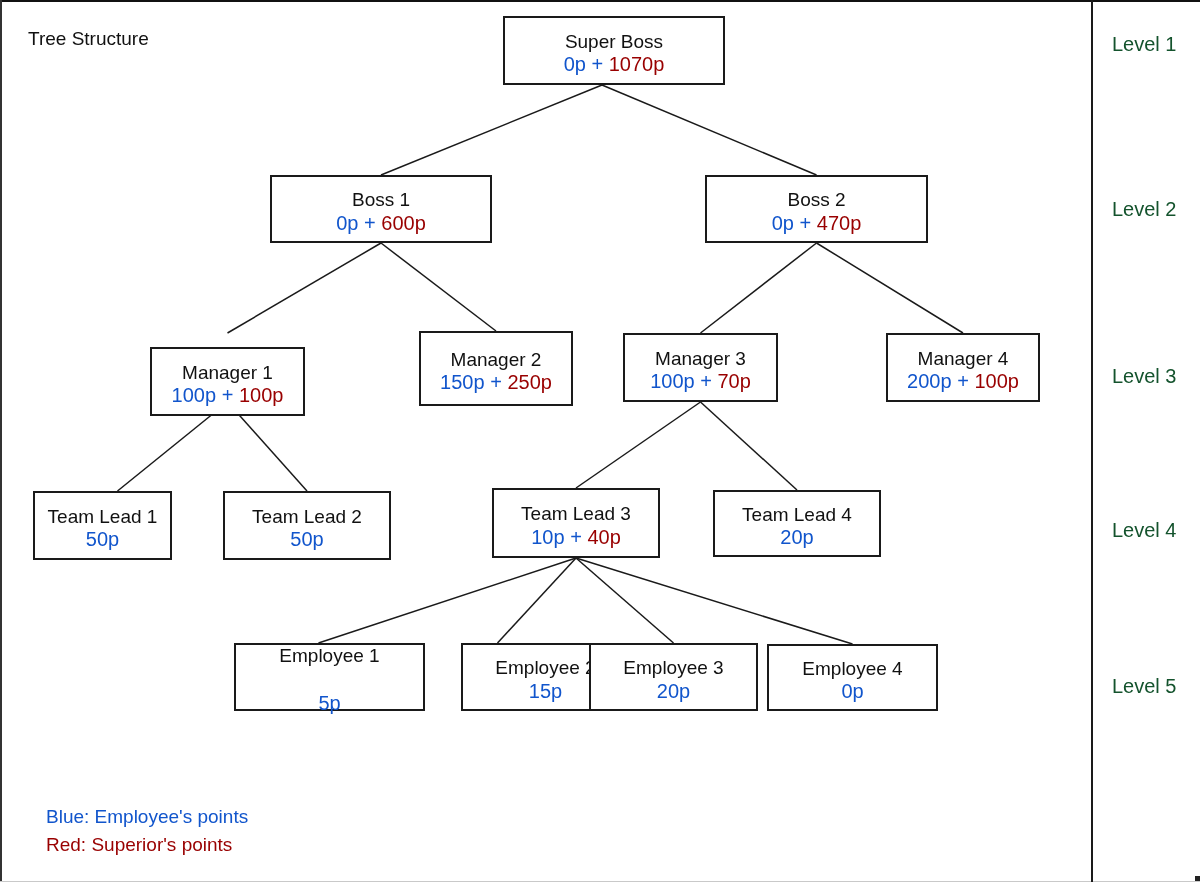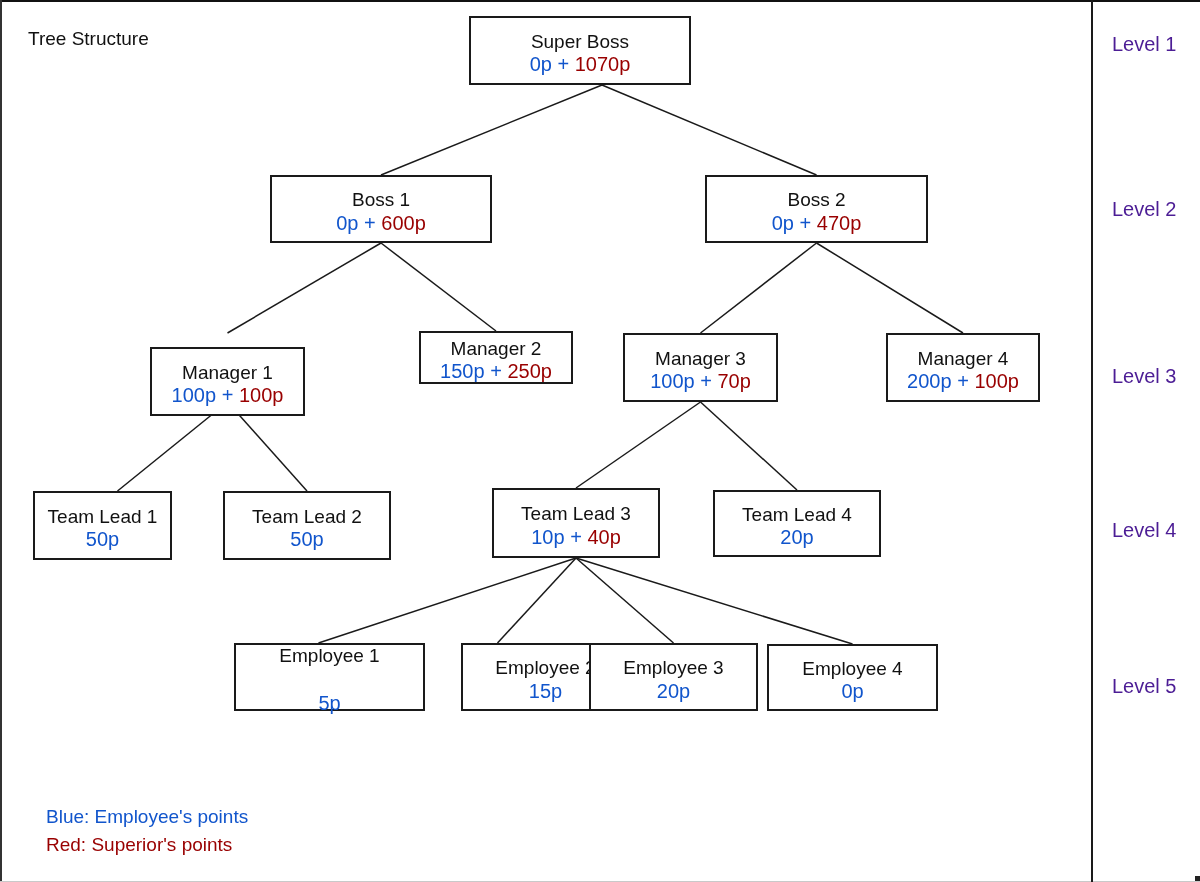--- a/index.html
+++ b/index.html
@@ -17,21 +17,21 @@
   }
   .node {
     position:absolute; background:#fff; border:2px solid #1a1a1a; box-sizing:border-box;
     display:flex; flex-direction:column; align-items:center; justify-content:center;
     padding-top:6px; text-align:center;
   }
   .node-title  { font-size:19px; color:#111; line-height:1.2; white-space:nowrap; }
   .node-points { font-size:20px; line-height:1.15; white-space:nowrap; }
   .level-label {
     position:absolute; left:1112px; transform:translateY(-50%);
-    font-size:20px; color:#4c1d95; white-space:nowrap;
+    font-size:20px; color:#14532d; white-space:nowrap;
   }
   .legend-line { position:absolute; left:46px; font-size:19px; white-space:nowrap; }
   .legend-blue { top:806px; }
   .legend-red  { top:834px; }
   .corner-nub  { position:absolute; left:1195px; top:876px; width:5px; height:5px; background:#222; }
 </style>
 </head>
 <body>
 
 <div class="canvas">
@@ -49,37 +49,37 @@
       <line x1="700.5" y1="402" x2="797" y2="490" stroke="#1a1a1a" stroke-width="1.5"></line>
       <line x1="576" y1="558" x2="318.5" y2="643" stroke="#1a1a1a" stroke-width="1.5"></line>
       <line x1="576" y1="558" x2="497.5" y2="643" stroke="#1a1a1a" stroke-width="1.5"></line>
       <line x1="576" y1="558" x2="673.5" y2="643" stroke="#1a1a1a" stroke-width="1.5"></line>
       <line x1="576" y1="558" x2="852.5" y2="644" stroke="#1a1a1a" stroke-width="1.5"></line>
     </svg>
 
   <div class="page-title">Tree Structure</div>
 
   <div id="nodes">
-      <div class="node" style="left: 469px; top: 16px; width: 222px; height: 69px;">
+      <div class="node" style="left: 503px; top: 16px; width: 222px; height: 69px;">
         <div class="node-title">Super Boss</div>
         <div class="node-points"><span style="color: rgb(17, 85, 204);">0p + </span><span style="color: rgb(153, 0, 0);">1070p</span></div>
       </div>
       <div class="node" style="left: 270px; top: 175px; width: 222px; height: 68px;">
         <div class="node-title">Boss 1</div>
         <div class="node-points"><span style="color: rgb(17, 85, 204);">0p + </span><span style="color: rgb(153, 0, 0);">600p</span></div>
       </div>
       <div class="node" style="left: 705px; top: 175px; width: 223px; height: 68px;">
         <div class="node-title">Boss 2</div>
         <div class="node-points"><span style="color: rgb(17, 85, 204);">0p + </span><span style="color: rgb(153, 0, 0);">470p</span></div>
       </div>
       <div class="node" style="left: 150px; top: 347px; width: 155px; height: 69px;">
         <div class="node-title">Manager 1</div>
         <div class="node-points"><span style="color: rgb(17, 85, 204);">100p + </span><span style="color: rgb(153, 0, 0);">100p</span></div>
       </div>
-      <div class="node" style="left: 419px; top: 331px; width: 154px; height: 53px; justify-content: center;">
+      <div class="node" style="left: 419px; top: 331px; width: 154px; height: 75px; justify-content: center;">
         <div class="node-title">Manager 2</div>
         <div class="node-points"><span style="color: rgb(17, 85, 204);">150p + </span><span style="color: rgb(153, 0, 0);">250p</span></div>
       </div>
       <div class="node" style="left: 623px; top: 333px; width: 155px; height: 69px;">
         <div class="node-title">Manager 3</div>
         <div class="node-points"><span style="color: rgb(17, 85, 204);">100p + </span><span style="color: rgb(153, 0, 0);">70p</span></div>
       </div>
       <div class="node" style="left: 886px; top: 333px; width: 154px; height: 69px;">
         <div class="node-title">Manager 4</div>
         <div class="node-points"><span style="color: rgb(17, 85, 204);">200p + </span><span style="color: rgb(153, 0, 0);">100p</span></div>

